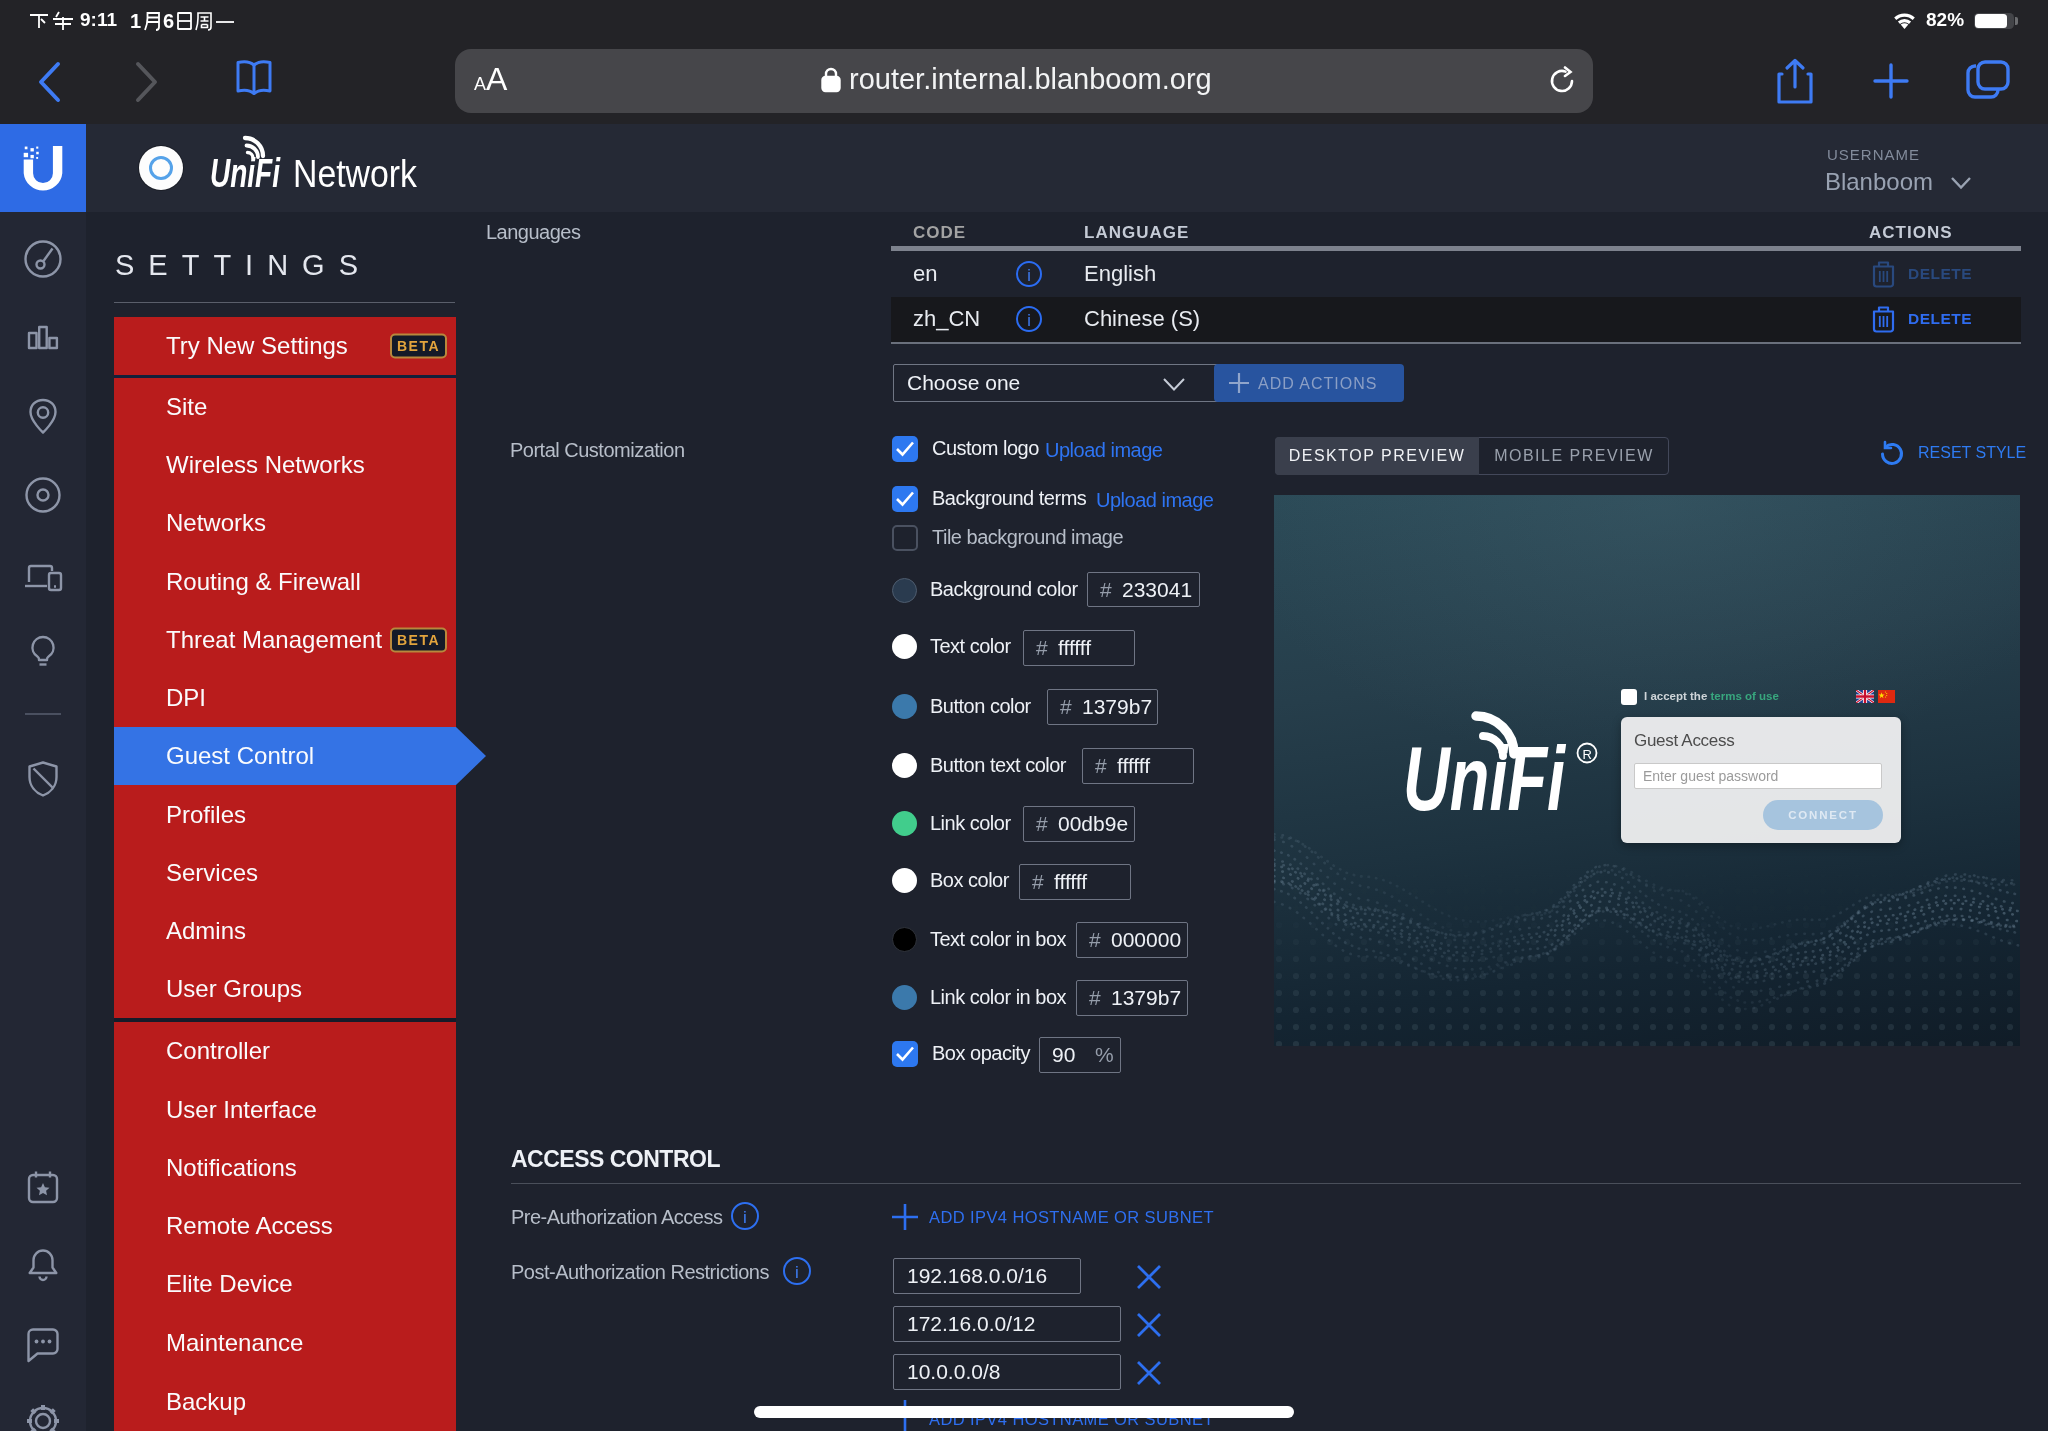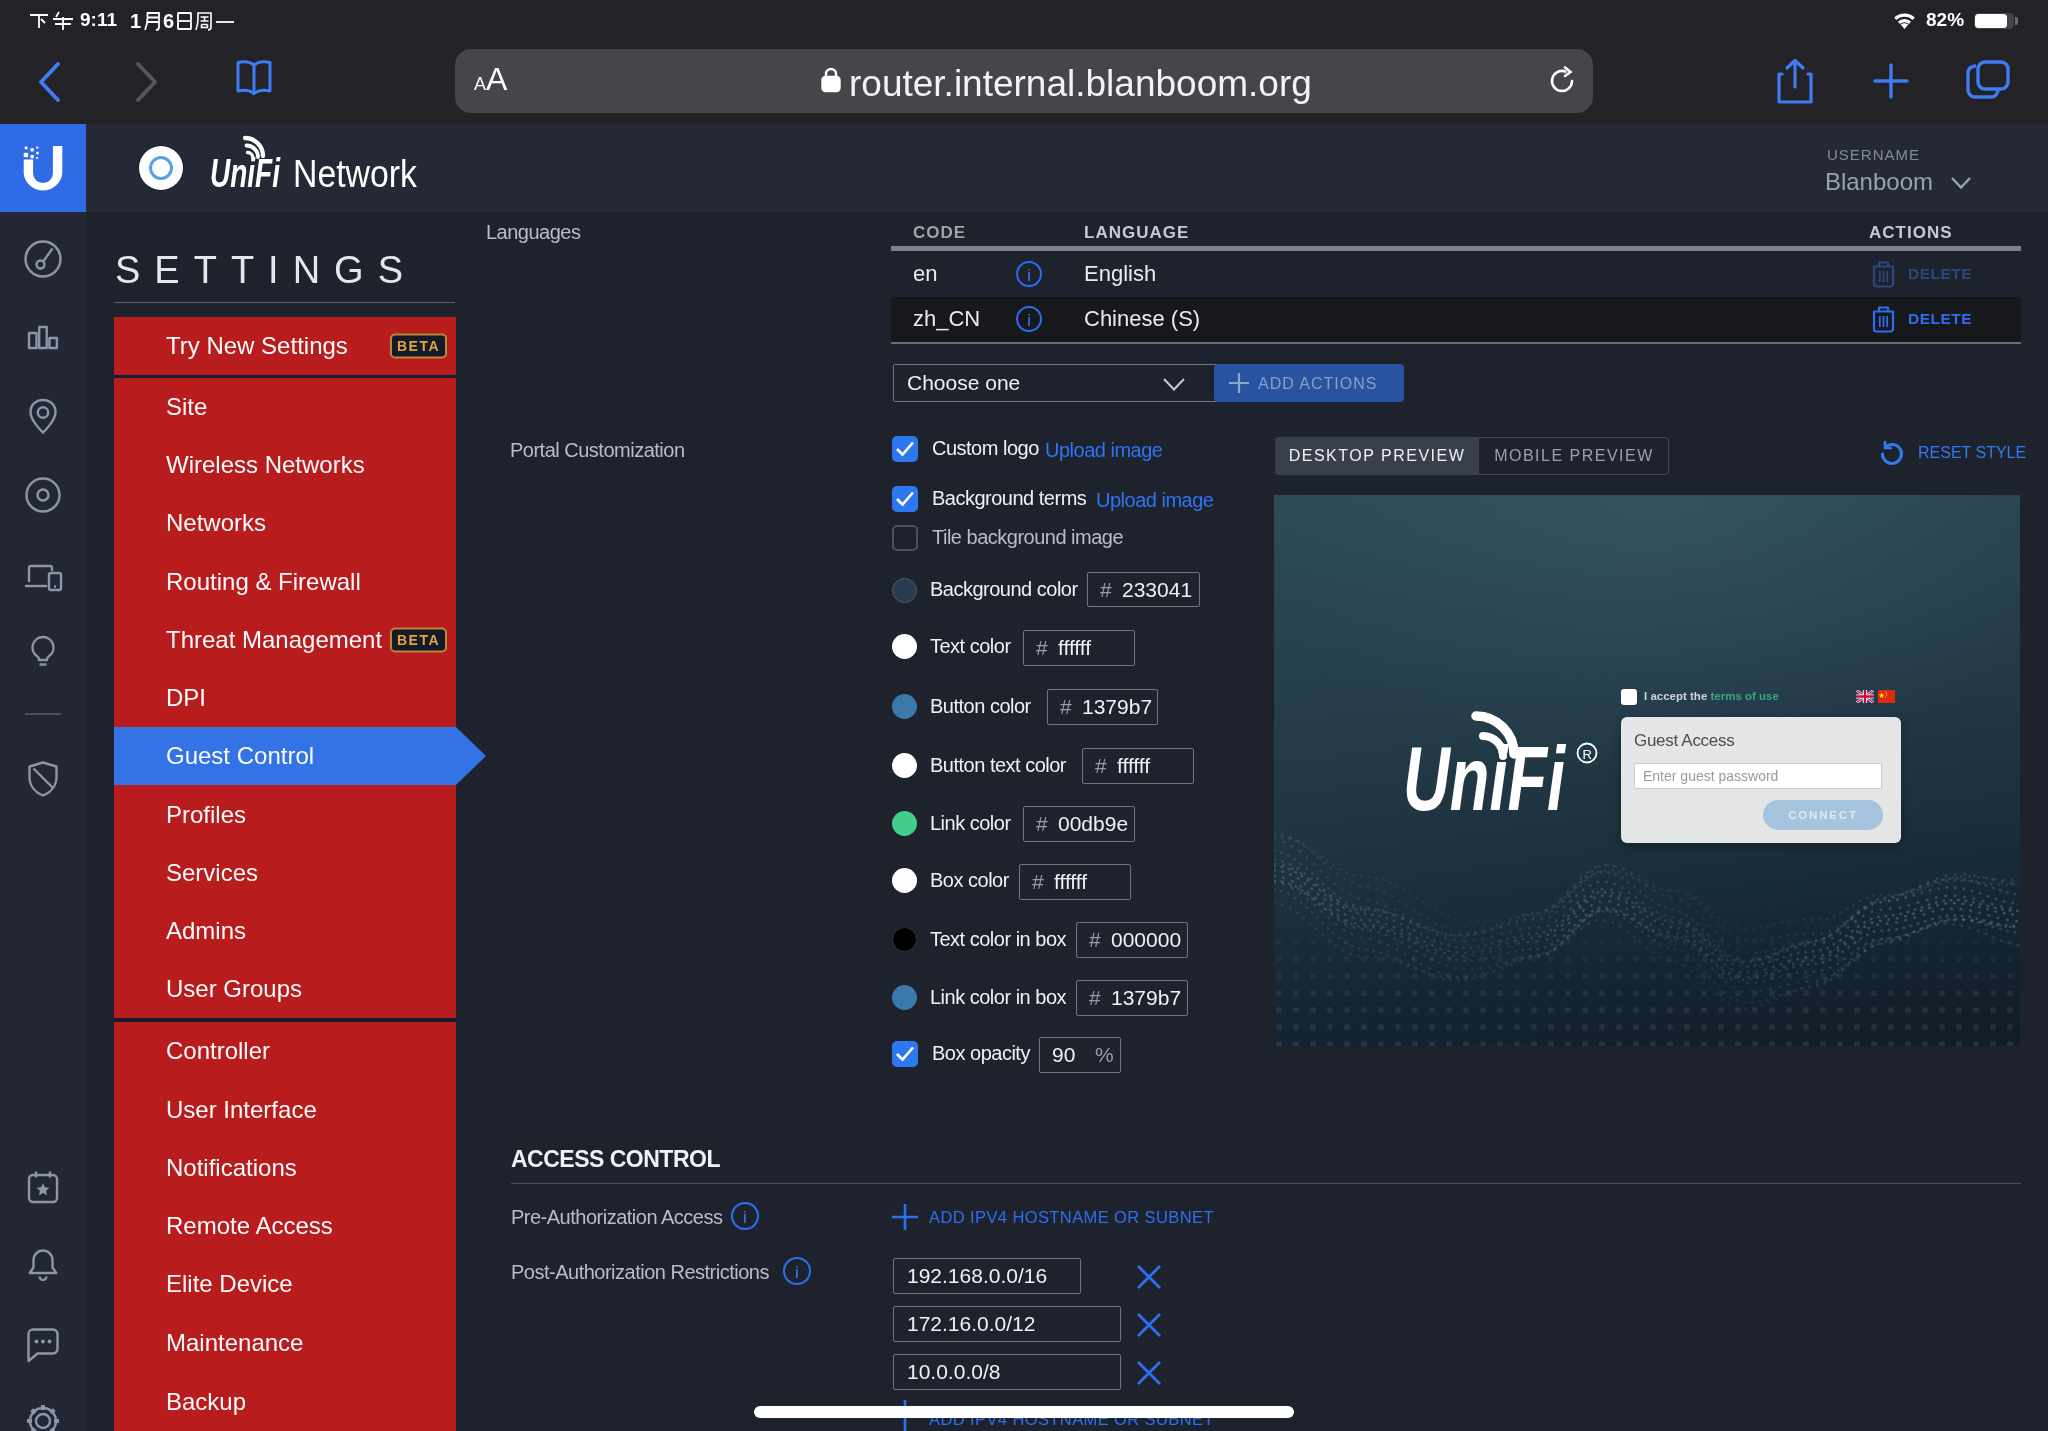--- a/index.html
+++ b/index.html
@@ -12,21 +12,21 @@
   
   #toolbar { left:0; top:40px; width:2048px; height:84px; background:#232327; }
   #urlpill { left:455px; top:9px; width:1138px; height:64px; background:#46464a; border-radius:16px; color:#f2f3f4; }
   
   #header { left:86px; top:124px; width:1962px; height:88px; background:#252935; }
   
   #rail { left:0; top:124px; width:86px; height:1307px; background:#232734; }
   #logosq { left:0; top:0px; width:86px; height:88px; background:#2e6be5; }
   .ricon { left:21px; width:44px; height:44px; }
   
-  #settings-title { left:115px; top:249px; font-size:38px; letter-spacing:14px; color:#e4e7ee; }
+  #settings-title { left:115px; top:249px; font-size:29px; letter-spacing:14px; color:#e4e7ee; }
   #settings-hr { left:114px; top:302px; width:341px; height:1px; background:#5a5f6b; }
   .mitem { left:114px; width:342px; height:58px; background:#b91c1c; color:#fafbfd; font-size:24px; }
   .mitem span.t { position:absolute; left:52px; top:50%; transform:translateY(-50%); white-space:nowrap; }
   .beta { position:absolute; left:276px; top:50%; transform:translateY(-50%); width:57px; height:25px;
     border:2px solid #b8883c; border-radius:5px; background:#141a28; color:#e2a43d;
     font-size:14px; font-weight:bold; letter-spacing:1.5px; text-align:center; line-height:21px; }
   
   .label { color:#b7bec9; font-size:20px; letter-spacing:-0.5px; }
   .wlabel { color:#eef1f6; font-size:20px; letter-spacing:-0.5px; }
   .hexbox { border:1px solid #6f7584; border-radius:2px; color:#eef1f6; font-size:21px; }
@@ -85,21 +85,21 @@
     <svg class="abs" style="left:234px; top:20px;" width="40" height="36" viewBox="0 0 40 36" fill="none" stroke="#3e7bf4" stroke-width="3" stroke-linecap="round" stroke-linejoin="round">
       <path d="M20 5 C16 1.5 10 1 4 2.5 V31 C10 29.5 16 30 20 33.5 C24 30 30 29.5 36 31 V2.5 C30 1 24 1.5 20 5 Z"></path>
       <path d="M20 5 V33"></path>
     </svg>
     <div id="urlpill" class="abs">
       <div class="abs" style="left:19px; top:12px; font-size:18px; color:#fff;">A<span style="font-size:32px;">A</span></div>
       <svg class="abs" style="left:366px; top:18px;" width="20" height="26" viewBox="0 0 20 26" fill="none" stroke="#fff" stroke-width="2.4">
         <rect x="1.5" y="10" width="17" height="14" rx="3" fill="#fff"></rect>
         <path d="M5 10 V7 a5 5 0 0 1 10 0 V10"></path>
       </svg>
-      <div class="abs" style="left:394px; top:14px; font-size:37px; letter-spacing:0px;">router.internal.blanboom.org</div>
+      <div class="abs" style="left:394px; top:14px; font-size:29px; letter-spacing:0px;">router.internal.blanboom.org</div>
       <svg class="abs" style="left:1092px; top:17px;" width="30" height="30" viewBox="0 0 30 30" fill="none" stroke="#fff" stroke-width="2.6" stroke-linecap="round">
         <path d="M25 15 A10 10 0 1 1 18.5 5.6"></path>
         <path d="M18 1.5 L23.5 6 L18 10" fill="none"></path>
       </svg>
     </div>
     <svg class="abs" style="left:1775px; top:17px;" width="40" height="50" viewBox="0 0 40 50" fill="none" stroke="#3e7bf4" stroke-width="3.2" stroke-linecap="round" stroke-linejoin="round">
       <path d="M7 18 H4 V46 H36 V18 H33" transform="translate(0,-1)"></path>
       <path d="M20 30 V4 M12 11 L20 3.5 L28 11"></path>
     </svg>
     <svg class="abs" style="left:1872px; top:22px;" width="38" height="38" viewBox="0 0 38 38" fill="none" stroke="#3e7bf4" stroke-width="3.4" stroke-linecap="round">

